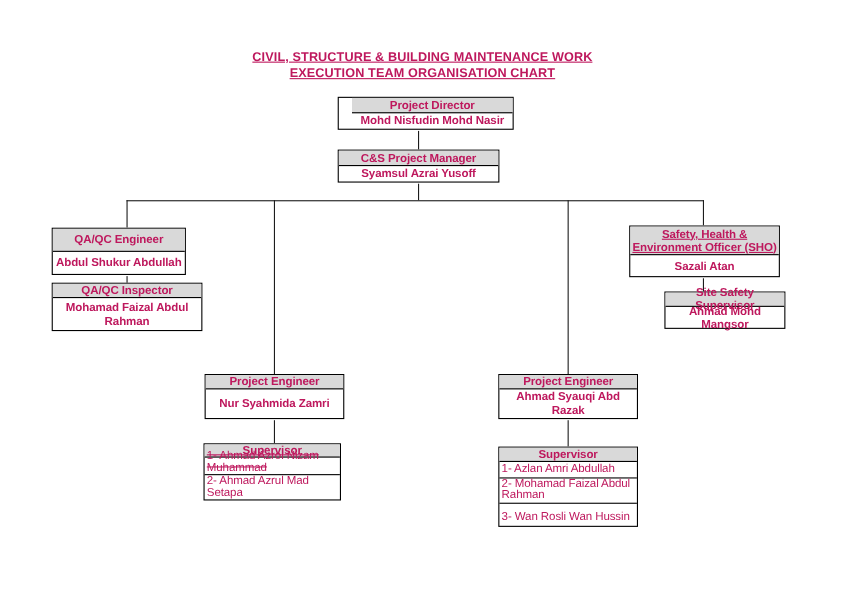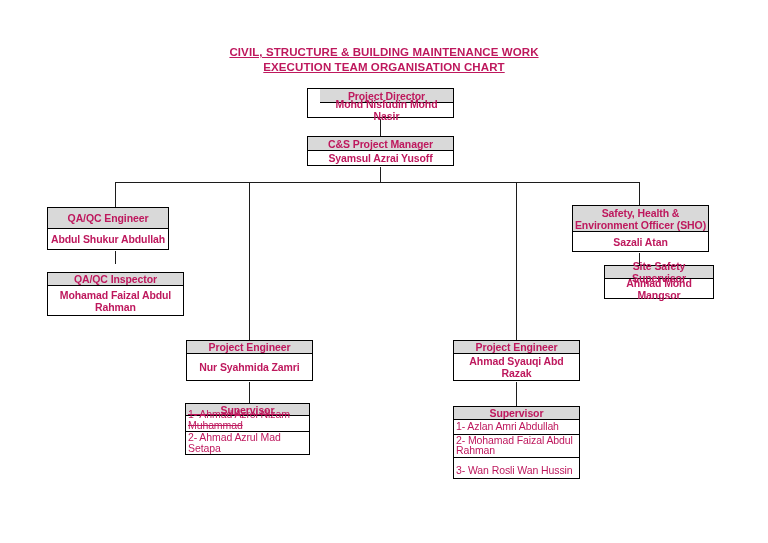--- a/index.html
+++ b/index.html
@@ -37,21 +37,21 @@
     border-bottom: 1px solid #000;
     font-weight: bold;
     display: flex;
     align-items: center;
     justify-content: center;
     text-align: center;
     line-height: 12px;
     padding: 0 1px;
   }
   .role.col { flex-direction: column; line-height: 12px; }
-  .role.col span { white-space: nowrap; }
+  .role.col span { white-space: nowrap; text-decoration: underline; }
   .name {
     display: flex;
     align-items: center;
     justify-content: center;
     text-align: center;
     line-height: 12px;
     padding: 0 2px;
     font-weight: bold;
   }
   .maxw { display: inline-block; max-width: 105px; }
@@ -87,21 +87,21 @@
   <div class="line" style="left:115px; top:182px; width:525px; height:1px;"></div>
   <div class="line" style="left:115px; top:182px; width:1px; height:25px;"></div>
   <div class="line" style="left:249px; top:182px; width:1px; height:158px;"></div>
   <div class="line" style="left:516px; top:182px; width:1px; height:158px;"></div>
   <div class="line" style="left:639px; top:182px; width:1px; height:23px;"></div>
   <div class="line" style="left:115px; top:251px; width:1px; height:13px;"></div>
   <div class="line" style="left:639px; top:253px; width:1px; height:12px;"></div>
   <div class="line" style="left:249px; top:382px; width:1px; height:21px;"></div>
   <div class="line" style="left:516px; top:382px; width:1px; height:24px;"></div>
 
-  <div class="node" style="left:307px; top:88px; width:147px;padding-left:12px;">
+  <div class="node" style="left:307px; top:88px; width:160px;padding-left:12px;">
     <div class="role h14">
         <span>Project Director</span>
       </div>
     <div class="name h14">
         <span>Mohd Nisfudin Mohd Nasir</span>
       </div>
   </div>
 
   <div class="node" style="left:307px; top:136px; width:147px;">
     <div class="role h14">
@@ -114,21 +114,21 @@
 
   <div class="node" style="left:47px; top:207px; width:122px;">
     <div class="role h21">
         <span>QA/QC Engineer</span>
       </div>
     <div class="name h20">
         <span>Abdul Shukur Abdullah</span>
       </div>
   </div>
 
-  <div class="node" style="left:47px; top:272px; width:137px;">
+  <div class="node" style="left:47px; top:257px; width:137px;">
     <div class="role h13">
         <span>QA/QC Inspector</span>
       </div>
     <div class="name h29">
         <span>Mohamad Faizal Abdul Rahman</span>
       </div>
   </div>
 
   <div class="node" style="left:572px; top:205px; width:137px;">
     <div class="role col h26">

